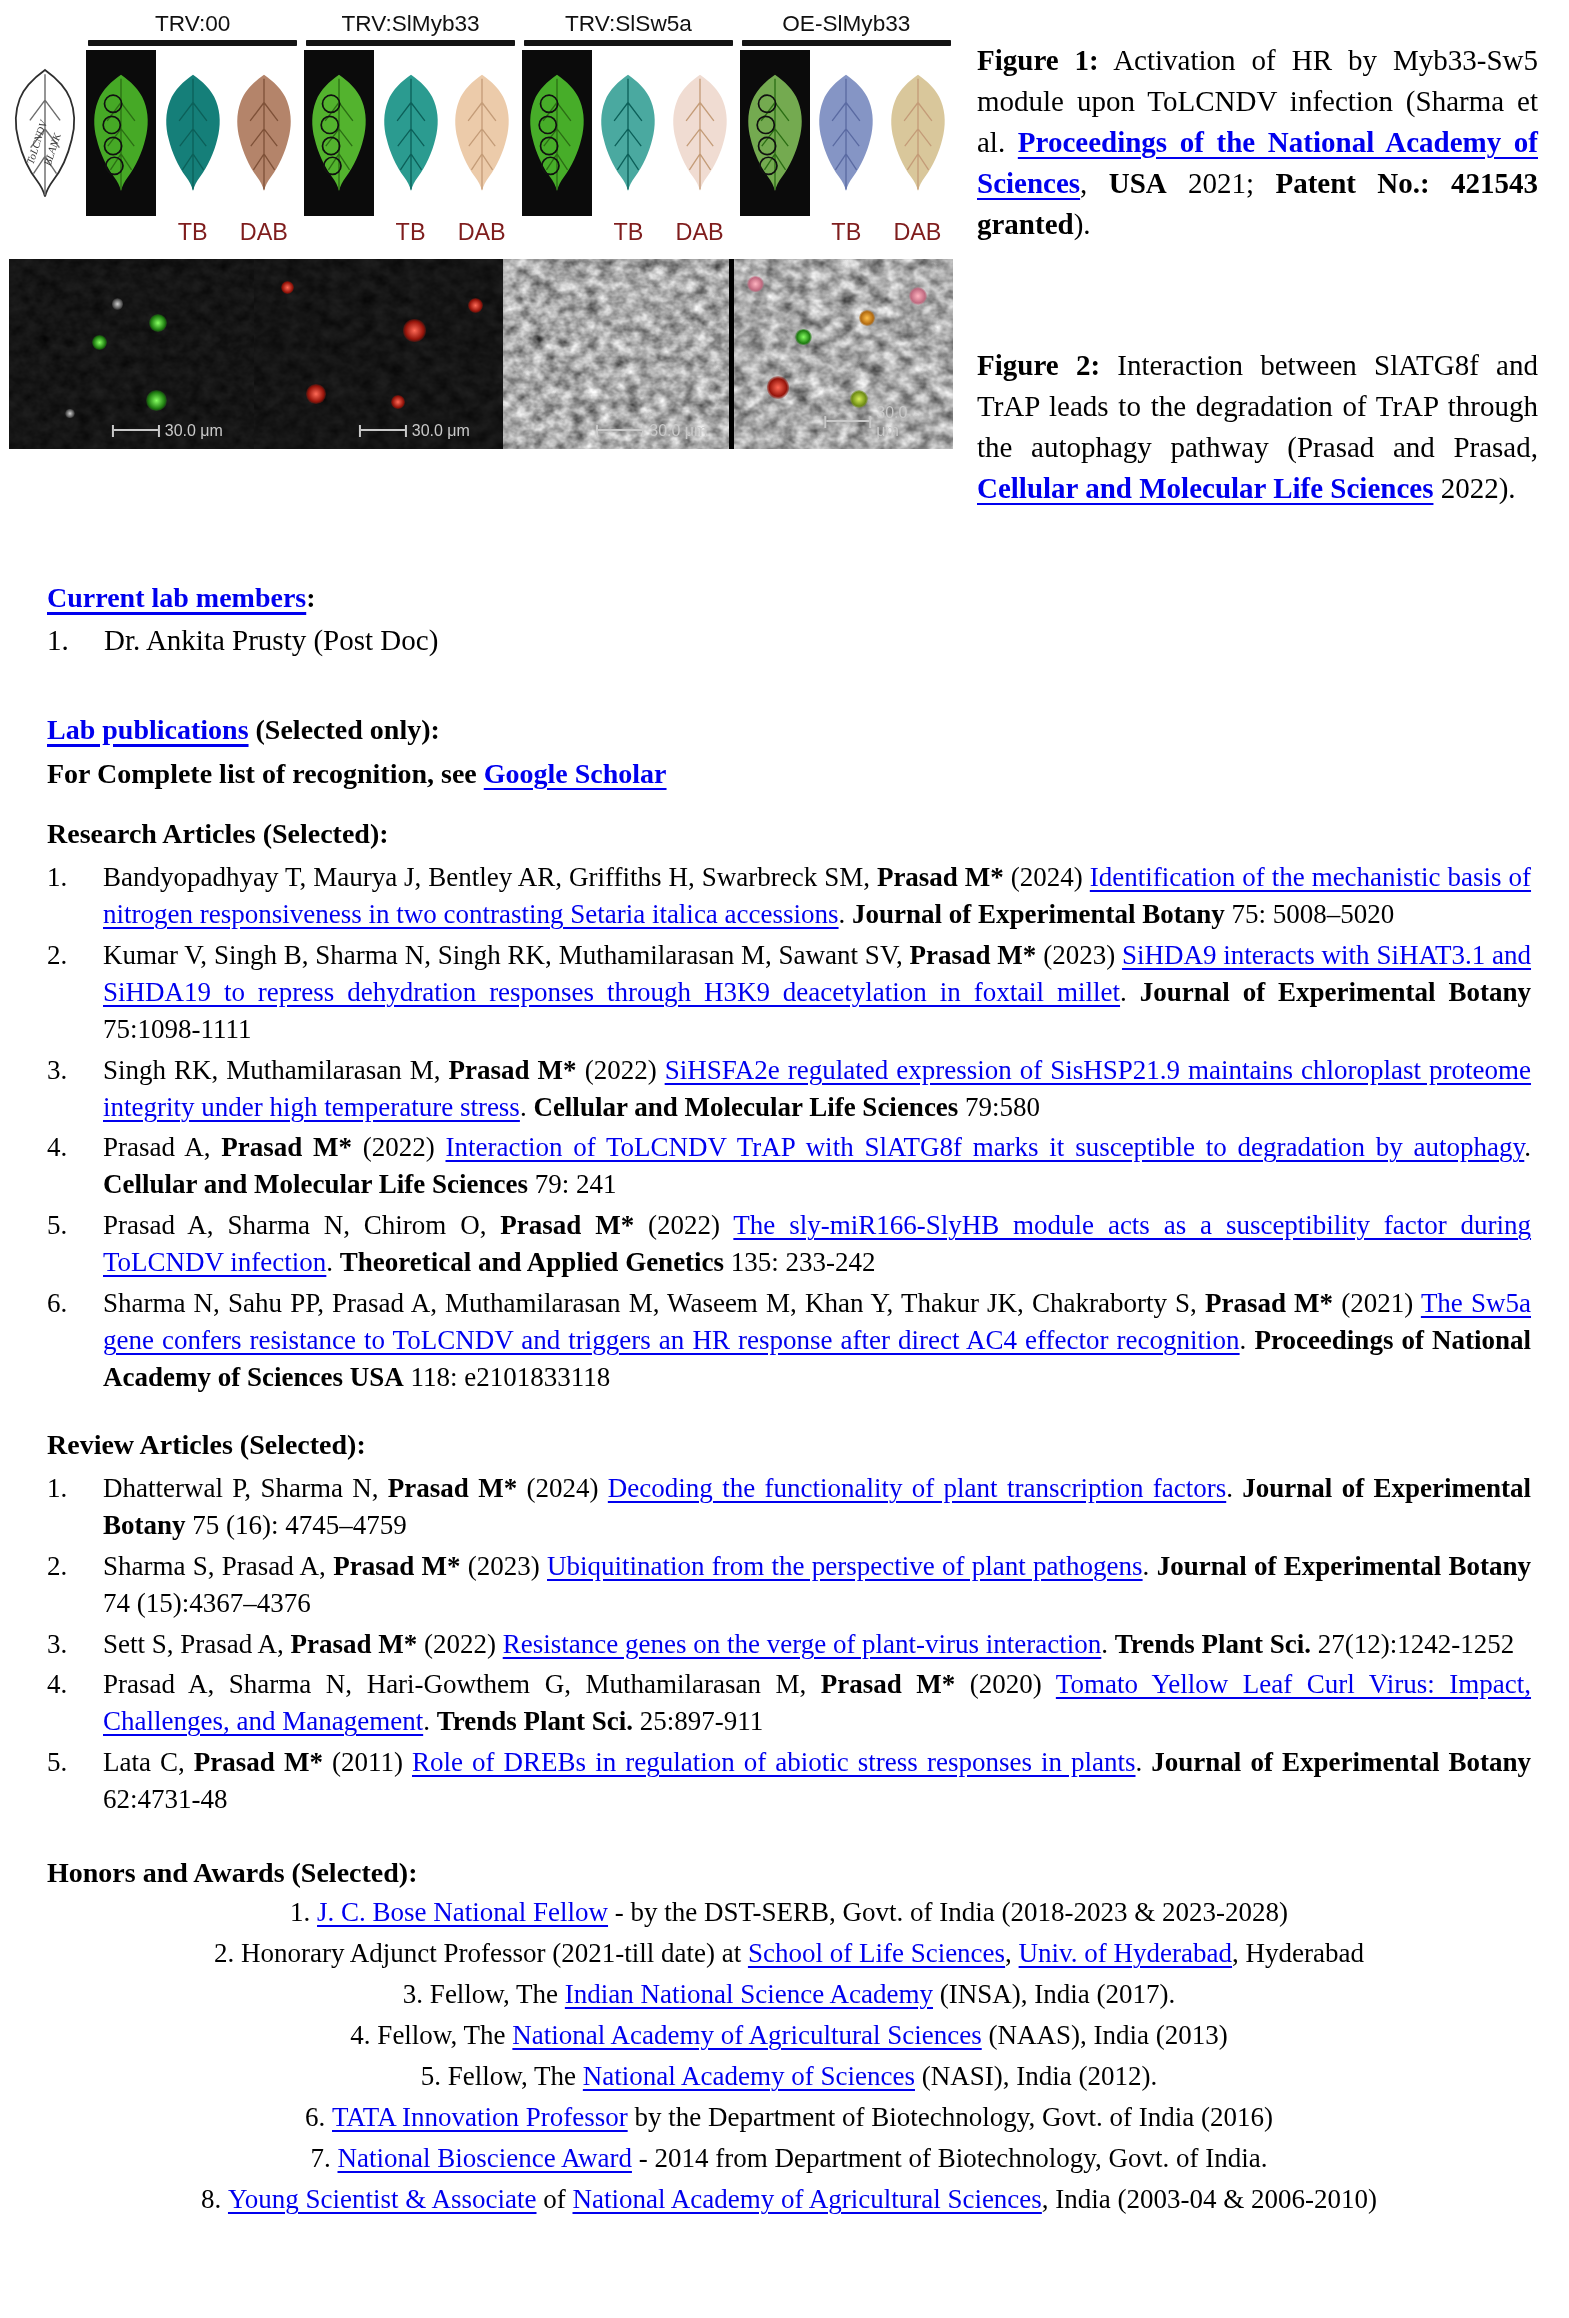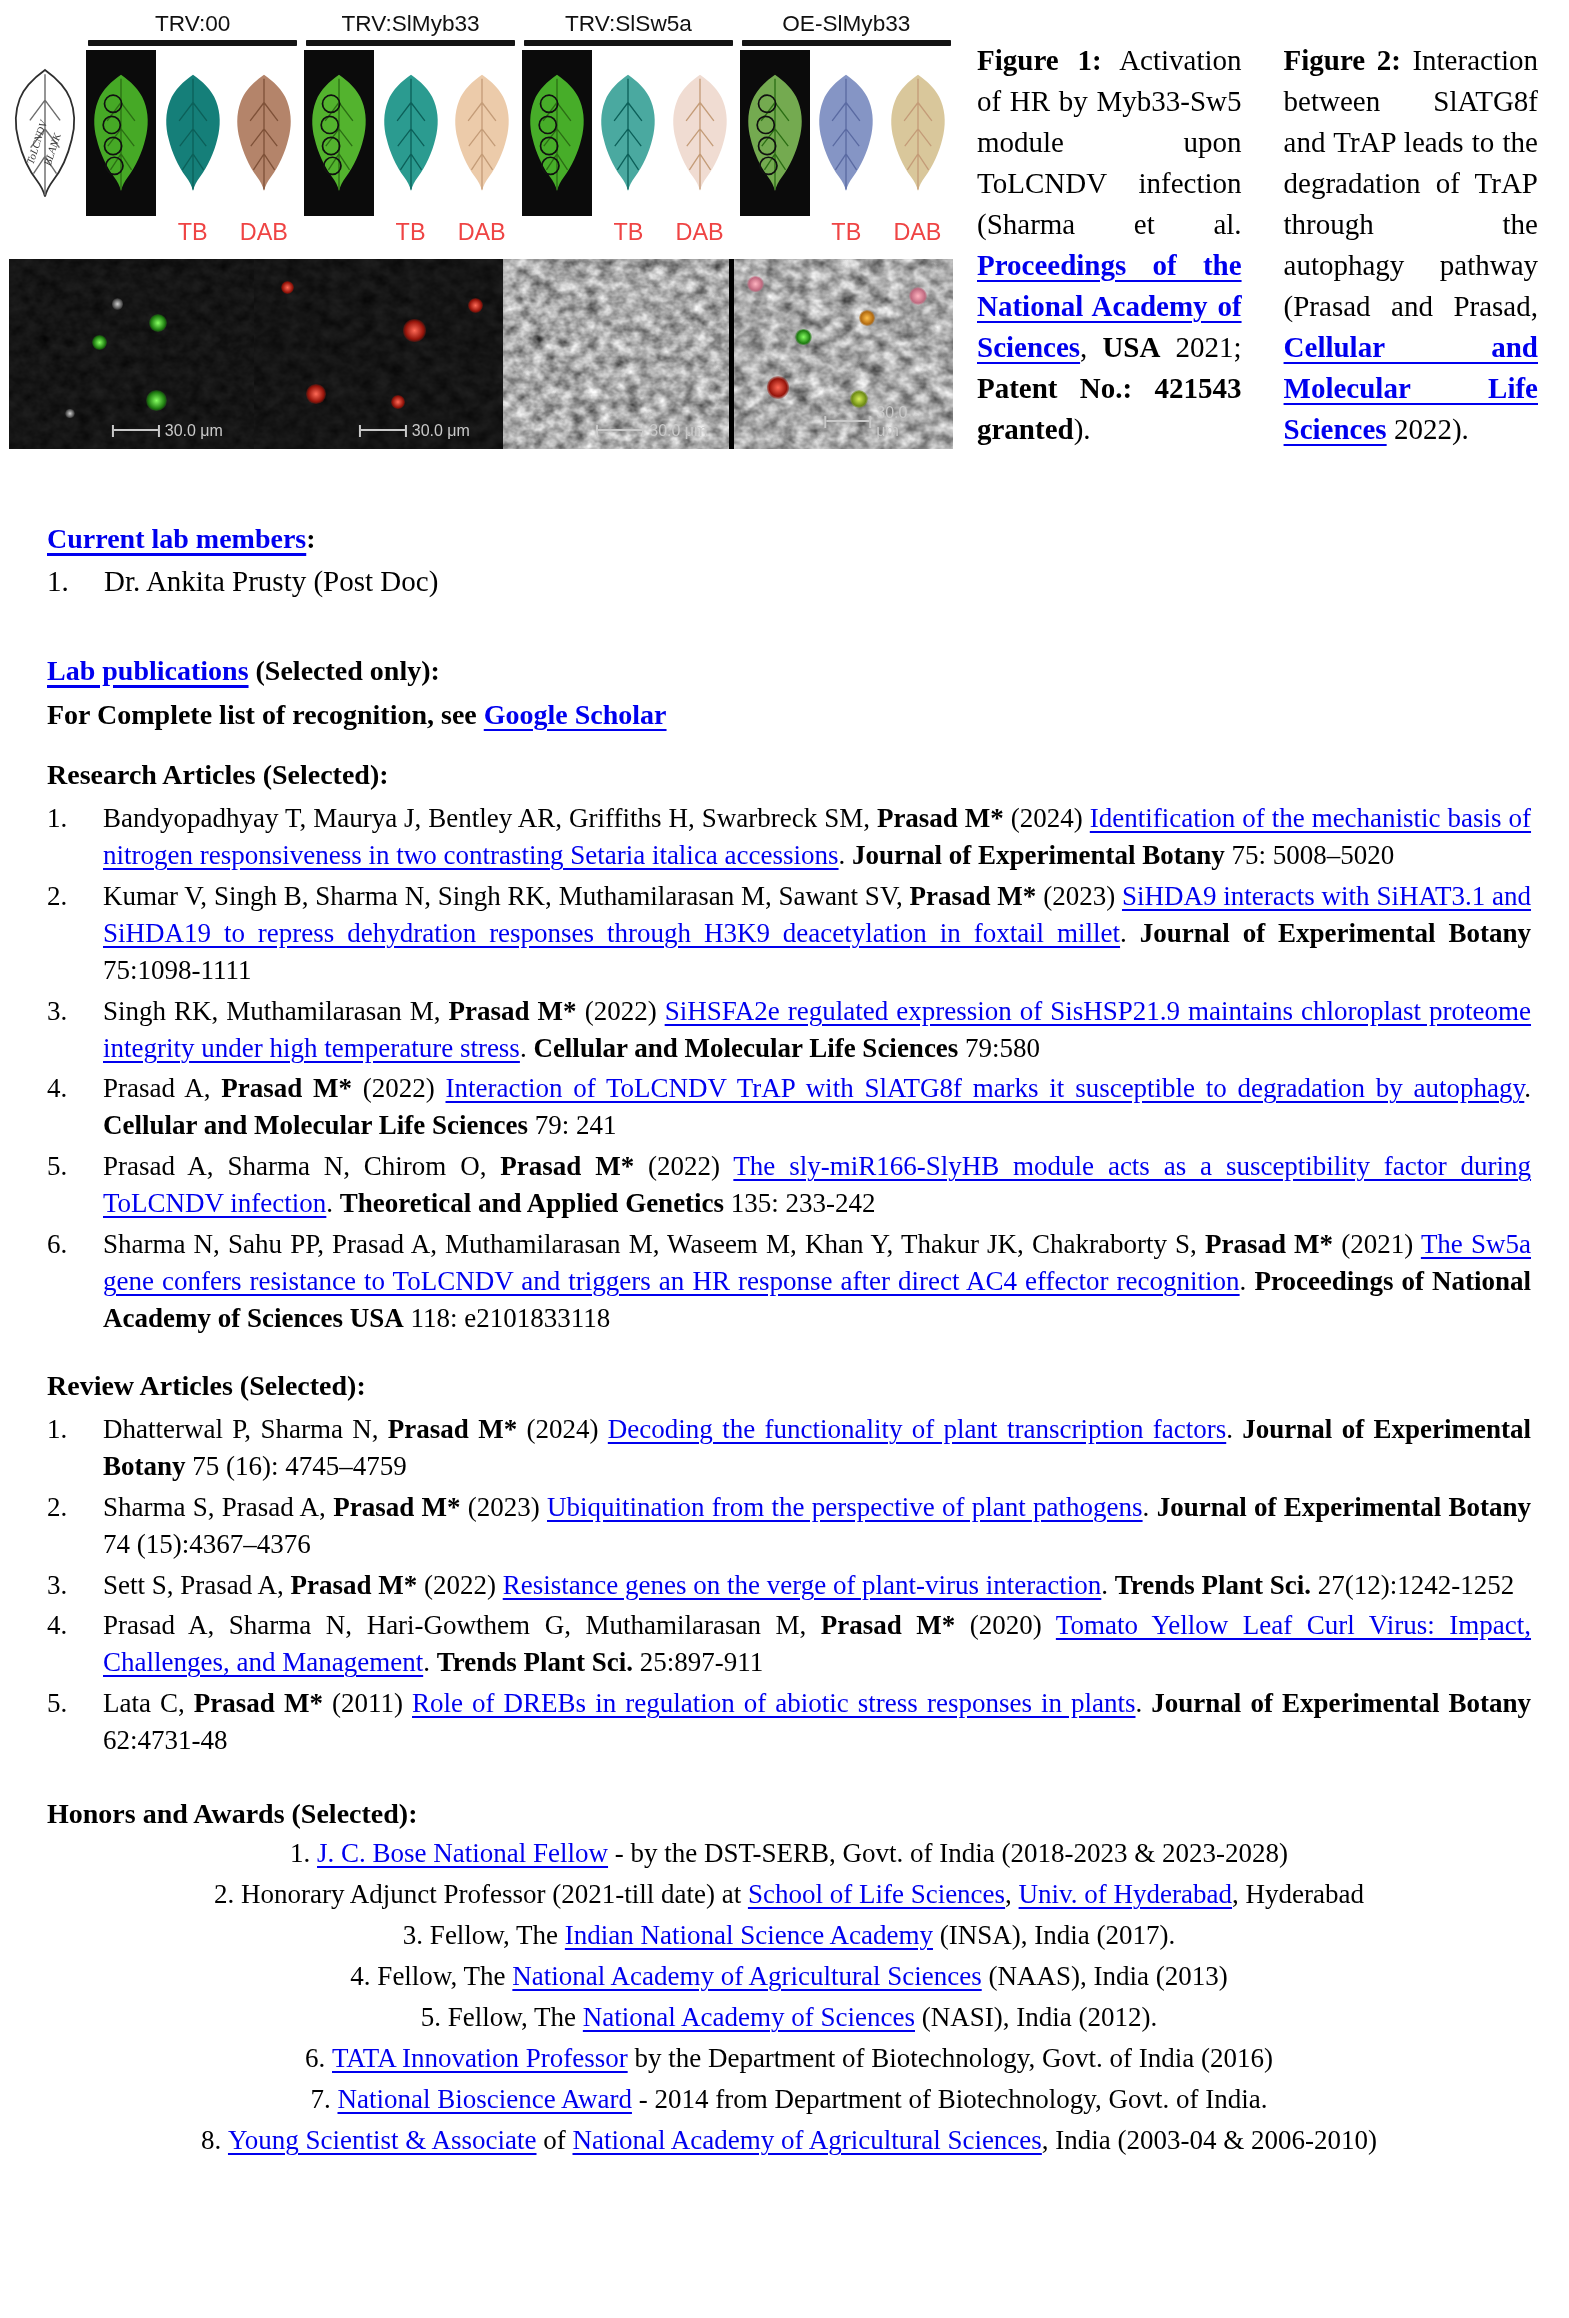--- a/index.html
+++ b/index.html
@@ -12,21 +12,21 @@
   .sketchCell{width:77px;flex:0 0 auto;padding-top:41px;position:relative;}
   .groups{flex:1;display:flex;gap:4.5px;}
   .group{flex:1;display:flex;flex-direction:column;}
   .glabel{font-family:"Liberation Sans", sans-serif;font-size:22.6px;height:32px;
           display:flex;align-items:center;justify-content:center;color:#111;}
   .gbar{height:6.8px;background:#141414;margin:0 2.3px;border-radius:0.8px;}
   .gleaves{display:flex;height:166px;margin-top:3.8px;gap:1.5px;}
   .lcell{flex:1;display:flex;align-items:center;justify-content:center;position:relative;}
   .lcell.dark{background:#0b0b0b;}
   .leaf{width:66px;height:155px;display:block;}
-  .gstains{display:flex;height:32px;font-family:"Liberation Sans", sans-serif;font-size:23.4px;color:#ef4444;}
+  .gstains{display:flex;height:32px;font-family:"Liberation Sans", sans-serif;font-size:23.4px;color:#7f1d1d;}
   .scell{flex:1;text-align:center;line-height:32px;}
   
   .f-g1{fill:#46a926}.f-g2{fill:#53b32e}.f-g3{fill:#47ad29}.f-g4{fill:#74aa50}
   .f-tb1{fill:#157f79}.f-tb2{fill:#2b9b90}.f-tb3{fill:#4aa9a0}.f-tb4{fill:#8595c5}
   .f-dab1{fill:#b4846a}.f-dab2{fill:#eccbaa}.f-dab3{fill:#f0dcd2}.f-dab4{fill:#d9c79b}
   .v-g{stroke:#2b6e14;fill:none}.v-tb{stroke:#0c6059;fill:none}.v-tb4{stroke:#5a6aa2;fill:none}
   .v-dab1{stroke:#7e5138;fill:none}.v-dabL{stroke:#c49c78;fill:none}
   .circ{stroke:#101010;fill:none;stroke-width:2.6}
   .sketch-leaf{fill:#ffffff;stroke:#2e2e2e;stroke-width:2.5}
   .sketch-vein{stroke:#6d6d6d;fill:none;stroke-width:1.4}
@@ -43,21 +43,21 @@
   .d-red{background:radial-gradient(circle,#ff6a57 0%,#96140a 55%,rgba(60,0,0,0) 78%);}
   .d-gray{background:radial-gradient(circle,#cfcfcf 0%,#555 55%,rgba(40,40,40,0) 78%);}
   .d-orange{background:radial-gradient(circle,#ffc14d 0%,#b36b10 55%,rgba(60,30,0,0) 78%);}
   .d-pink{background:radial-gradient(circle,#ffb3c0 0%,#c06a80 55%,rgba(60,20,30,0) 78%);}
   .d-yg{background:radial-gradient(circle,#d8f05a 0%,#6f8d14 55%,rgba(40,50,0,0) 78%);}
   .sbar{position:absolute;bottom:9px;left:50%;transform:translateX(-18%);display:flex;
         align-items:center;gap:5.3px;color:#c9c9c9;font-family:"Liberation Sans", sans-serif;font-size:16px;}
   .sbar-line{width:44px;height:12px;border-left:2.3px solid #c9c9c9;border-right:2.3px solid #c9c9c9;position:relative;display:inline-block;}
   .sbar-line::after{content:"";position:absolute;left:0;right:0;top:4.5px;height:2.3px;background:#c9c9c9;}
   
-  .capcol{flex:1;min-width:0;display:flex;flex-direction:row;gap:42px;padding-top:3px;}
+  .capcol{flex:1;min-width:0;display:flex;flex-direction:column;gap:42px;padding-top:3px;}
   .cap{font-size:29px;line-height:41px;text-align:justify;}
   
   .seg-n{font-weight:400;}
   .seg-b{font-weight:700;}
   .seg-l{color:#0000EE;text-decoration:underline;text-decoration-thickness:1.9px;text-underline-offset:3.8px;}
   .seg-lb{color:#0000EE;font-weight:700;text-decoration:underline;text-decoration-thickness:2.3px;text-underline-offset:4.5px;}
   
   .bodytext{padding:0 39px 0 47px;}
   .h-big{font-size:28px;font-weight:700;margin-top:39px;line-height:42px;}
   .h-big .hlink{color:#0000EE;text-decoration:underline;text-decoration-thickness:2.6px;text-underline-offset:5.3px;}

